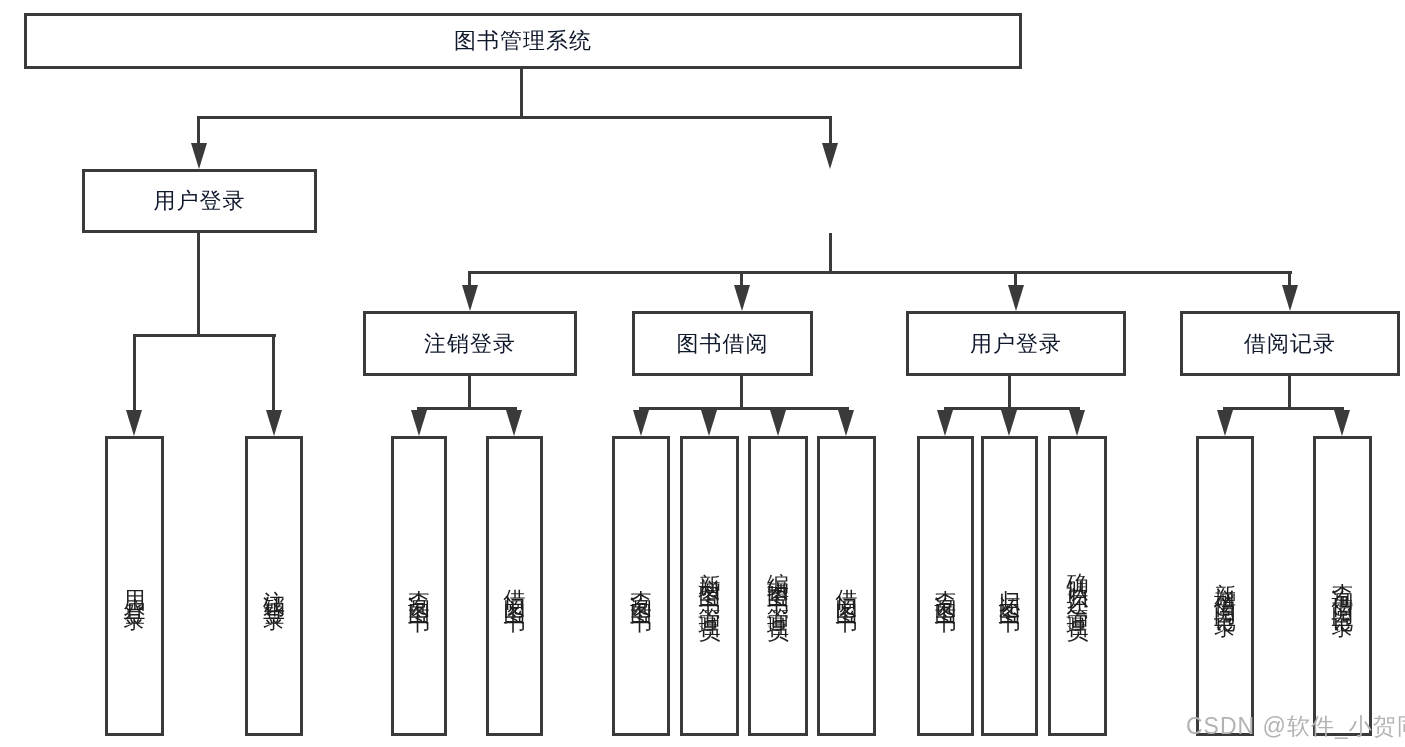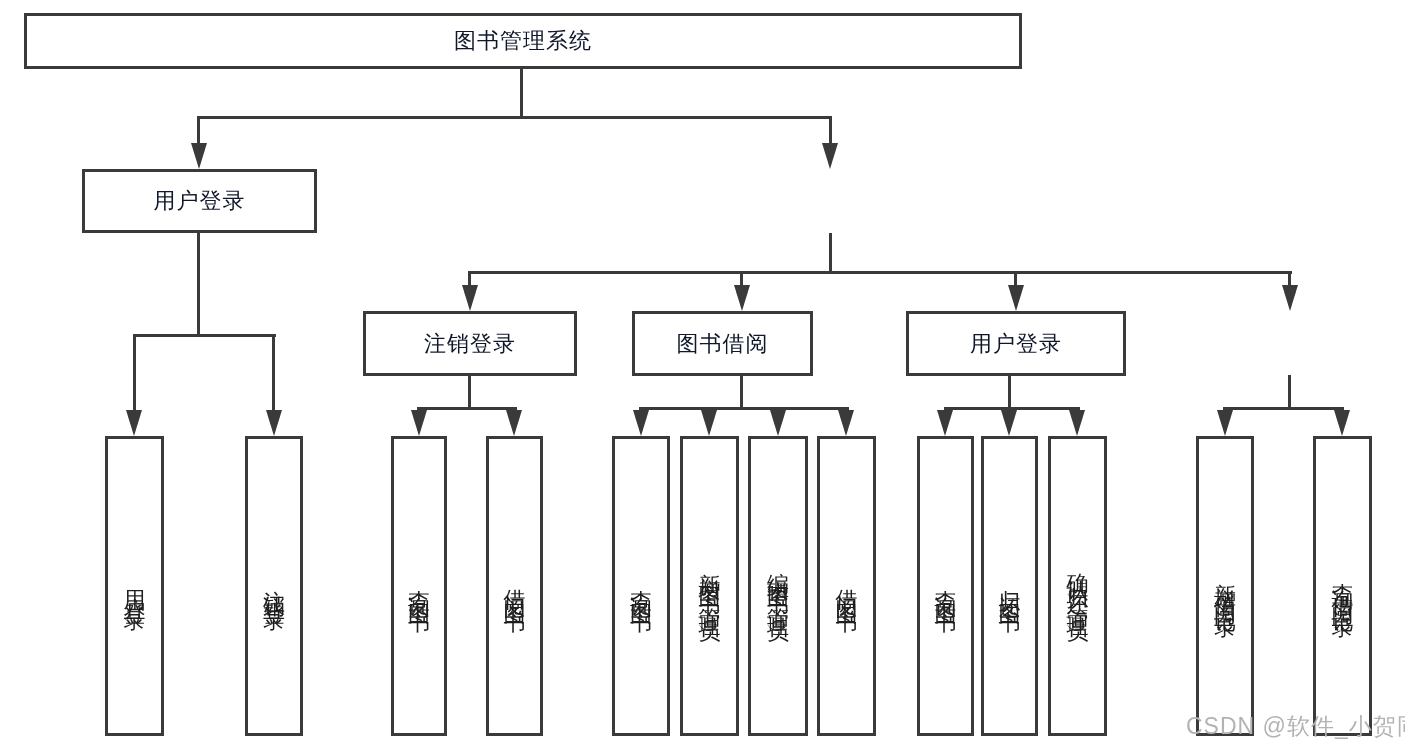--- a/index.html
+++ b/index.html
@@ -128,20 +128,23 @@
 
   <div class="hbox" style="left:363px;top:311px;width:214px;height:65px">
     <span>注销登录</span>
   </div>
   <div class="hbox" style="left:632px;top:311px;width:181px;height:65px">
     <span>图书借阅</span>
   </div>
   <div class="hbox" style="left:906px;top:311px;width:220px;height:65px">
     <span>用户登录</span>
   </div>
+  <div class="hbox" style="left:1180px;top:311px;width:220px;height:65px">
+    <span>借阅记录</span>
+  </div>
 
   <div class="vbox" style="left:105px;width:59px">
     <span class="vtext">用户登录</span>
   </div>
   <div class="vbox" style="left:245px;width:58px">
     <span class="vtext">注销登录</span>
   </div>
 
   <div class="vbox" style="left:391px;width:56px">
     <span class="vtext">查询图书</span>

